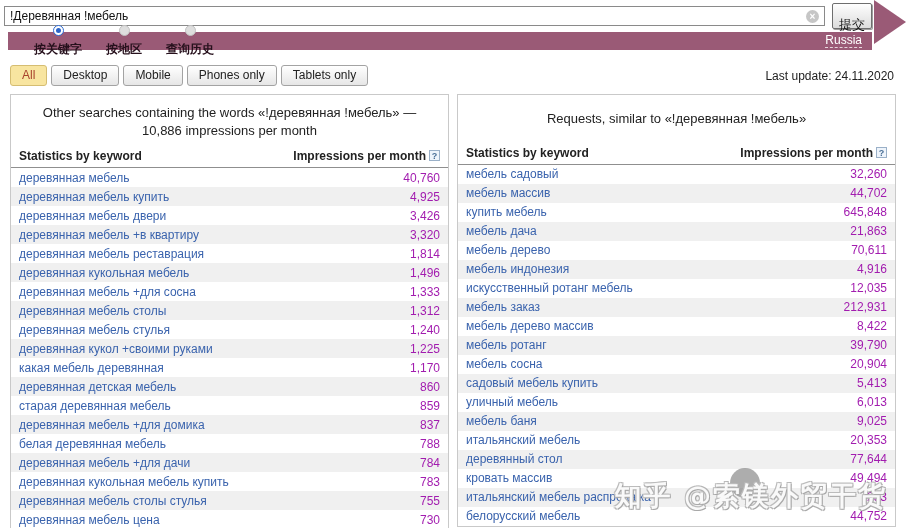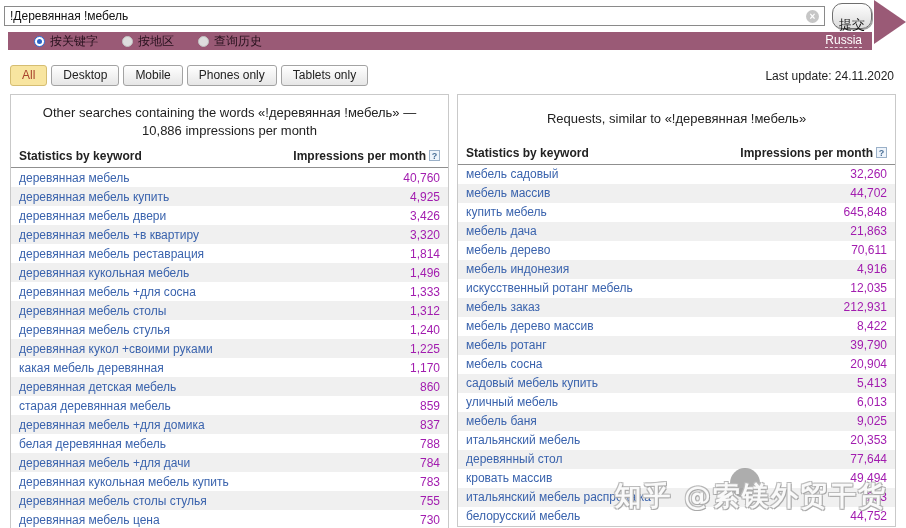--- a/index.html
+++ b/index.html
@@ -9,30 +9,30 @@
   
   .search-area { position:relative; padding:3px 0 0 4px; }
   .search-row { display:flex; align-items:center; margin-right:34px; }
   .input-wrap { position:relative; flex:1; }
   input.search { width:100%; height:20px; border:1px solid #8a8a8a; font-size:12px;
     padding:1px 22px 1px 5px; font-family:"Liberation Sans", sans-serif; color:#111; }
   .clear-btn { position:absolute; right:6px; top:4px; width:13px; height:13px; border-radius:50%;
     background:#c6c6c6; color:#fff; font-size:10px; line-height:13px; text-align:center;
     font-weight:bold; cursor:pointer; }
   .submit-btn { margin-left:7px; min-width:40px; height:23px; border:1px solid #6e6e6e;
-    background:linear-gradient(#fefefe,#dcdcdc); font-size:13px; color:#111; border-radius:10px;
+    background:linear-gradient(#fefefe,#dcdcdc); font-size:13px; color:#111; border-radius:2px;
     box-shadow:1px 1px 0 #9e9e9e; cursor:pointer; font-family:"Liberation Sans", sans-serif; padding:12px 5px; }
   .pennant { position:absolute; top:0; right:0; width:32px; height:44px; background:#9a5a76;
     clip-path:polygon(0 0, 100% 50%, 0 100%); }
 
   .nav-bar { margin:3px 34px 0 4px; height:18px; background:#9a5a76; display:flex;
     align-items:center; padding:0 10px 0 26px; }
   .radio-group { display:flex; gap:24px; align-items:center; }
-  .radio-item { display:flex; align-items:center; gap:5px; font-size:12px; font-weight:normal;
-    color:#26101c; cursor:pointer; }
+  .radio-item { display:flex; align-items:center; gap:5px; font-size:12px; font-weight:bold;
+    color:#26101c; cursor:pointer;flex-direction:column; }
   .radio-dot { width:11px; height:11px; border-radius:50%; background:#dedede;
     border:1px solid #c2c2c2; position:relative; }
   .radio-item.selected .radio-dot { background:#fff; border:1px solid #2f6bd2; }
   .radio-item.selected .radio-dot::after { content:""; position:absolute; left:2px; top:2px;
     width:5px; height:5px; border-radius:50%; background:#2b64c9; }
   .region-link { margin-left:auto; color:#fff; font-size:12px; cursor:pointer;
     border-bottom:1px dashed rgba(255,255,255,.75); line-height:13px; }
 
   
   .toolbar { display:flex; align-items:center; margin:15px 12px 0 10px;gap:28px; }

